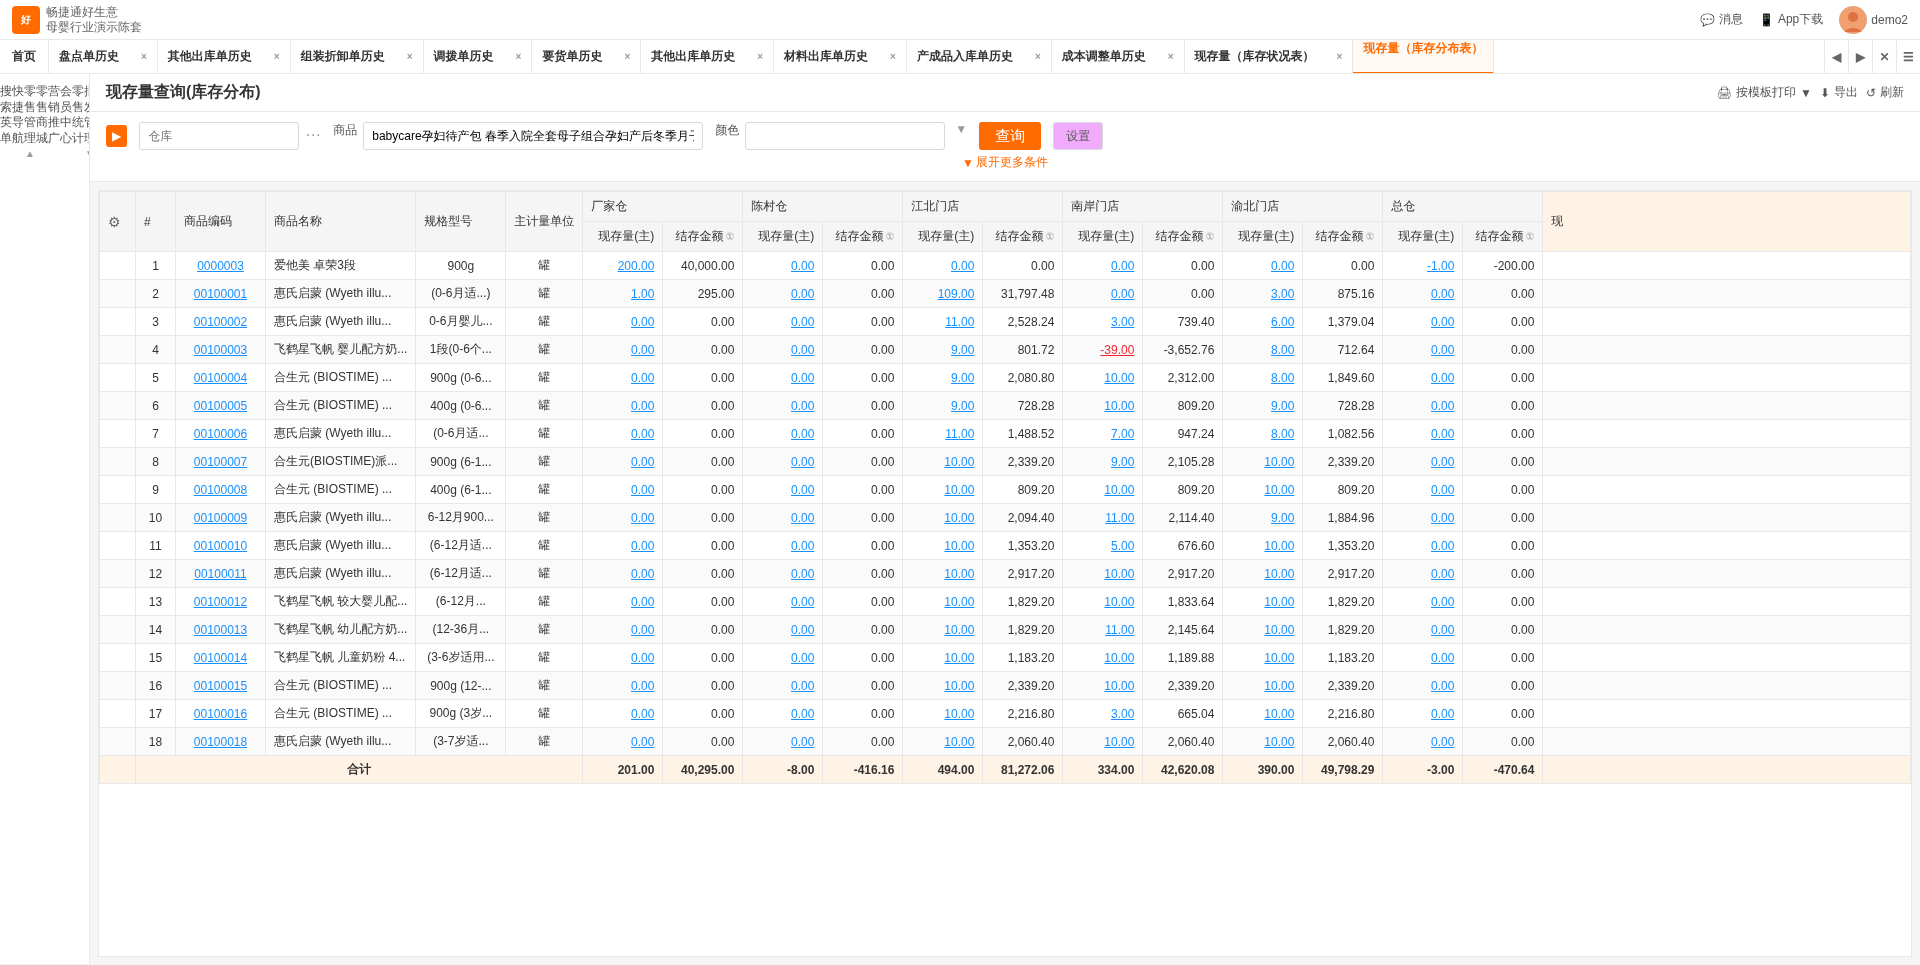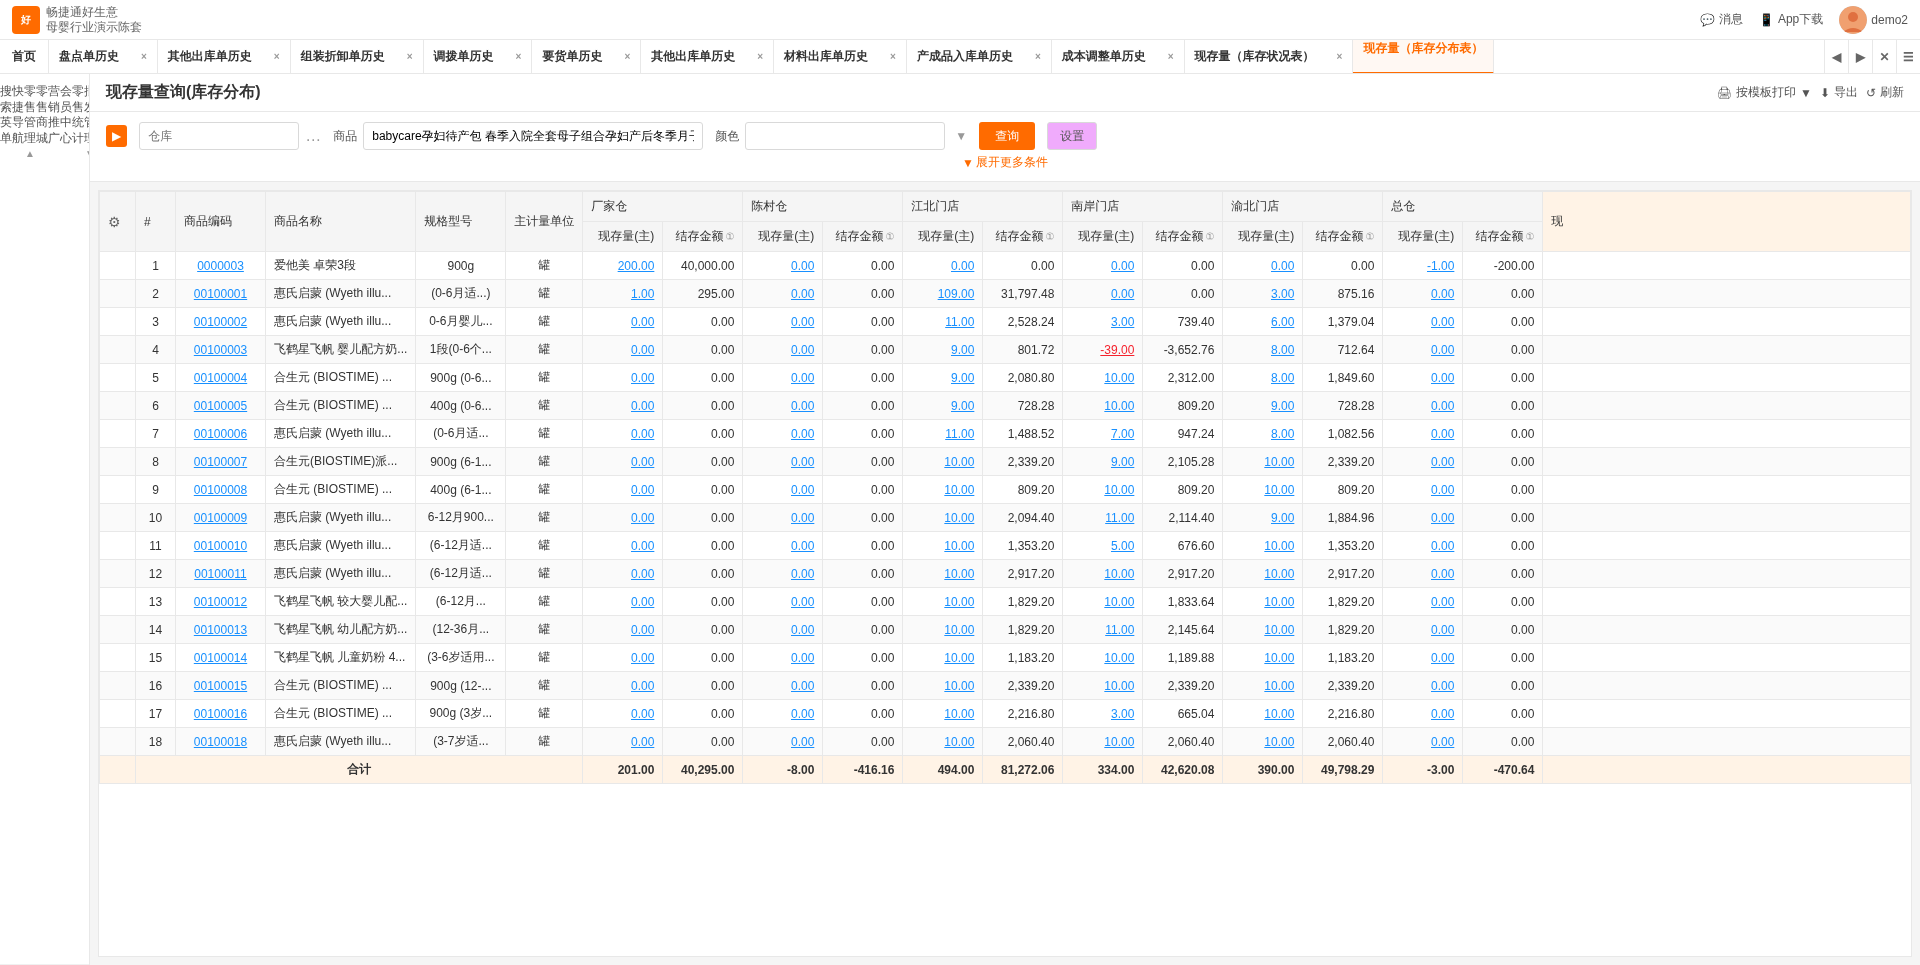--- a/index.html
+++ b/index.html
@@ -39,27 +39,27 @@
 
     
     .page-header { background: #fff; padding: 8px 16px; display: flex; align-items: center; justify-content: space-between; border-bottom: 1px solid #e8e8e8; }
     .page-title { font-size: 16px; font-weight: bold; color: #333; }
     .page-actions { display: flex; align-items: center; gap: 8px; }
     .action-btn { display: flex; align-items: center; gap: 4px; color: #555; cursor: pointer; font-size: 12px; }
 
     
     .search-area { background: #fff; padding: 10px 16px; border-bottom: 1px solid #e8e8e8; }
     .search-row { display: flex; align-items: center; gap: 12px; }
-    .search-field { display: flex; align-items: center; gap: 6px; }
+    .search-field { display: flex; gap: 6px; }
     .search-label { color: #555; white-space: nowrap; font-size: 12px; }
     .search-input { border: 1px solid #d9d9d9; border-radius: 3px; padding: 4px 8px; height: 28px; font-size: 12px; }
     .search-input-wide { width: 340px; }
     .search-input-medium { width: 160px; }
     .search-input-color { width: 200px; }
-    .search-btn-orange { background: #ff6b00; color: white; border: none; border-radius: 3px; padding: 0 16px; height: 28px; cursor: pointer; font-size: 12px; }
+    .search-btn-orange { background: #ff6b00; color: white; border: none; border-radius: 3px; padding: 0 16px; height: 28px; cursor: pointer; font-size: 15px; }
     .search-btn-white { background: #f0abfc; color: #555; border: 1px solid #d9d9d9; border-radius: 3px; padding: 0 12px; height: 28px; cursor: pointer; font-size: 12px; }
     .expand-row { display: flex; align-items: center; justify-content: center; padding: 4px 0 0; }
     .expand-btn { color: #ff6b00; cursor: pointer; font-size: 12px; display: flex; align-items: center; gap: 2px; }
     .dots-btn { color: #999; cursor: pointer; font-size: 16px; }
 
     
     .table-container { flex: 1; overflow: auto; padding: 0; background: #fff; margin: 8px; border: 1px solid #e8e8e8; }
     .data-table { width: 100%; border-collapse: collapse; min-width: 1600px; }
     .data-table th { background: #f5f5f5; border: 1px solid #e8e8e8; padding: 6px 8px; text-align: left; font-size: 12px; color: #333; font-weight: normal; white-space: nowrap; position: sticky; top: 0; z-index: 2; }
     .data-table td { border: 1px solid #e8e8e8; padding: 5px 8px; font-size: 12px; color: #333; text-align: center; white-space: nowrap; }

